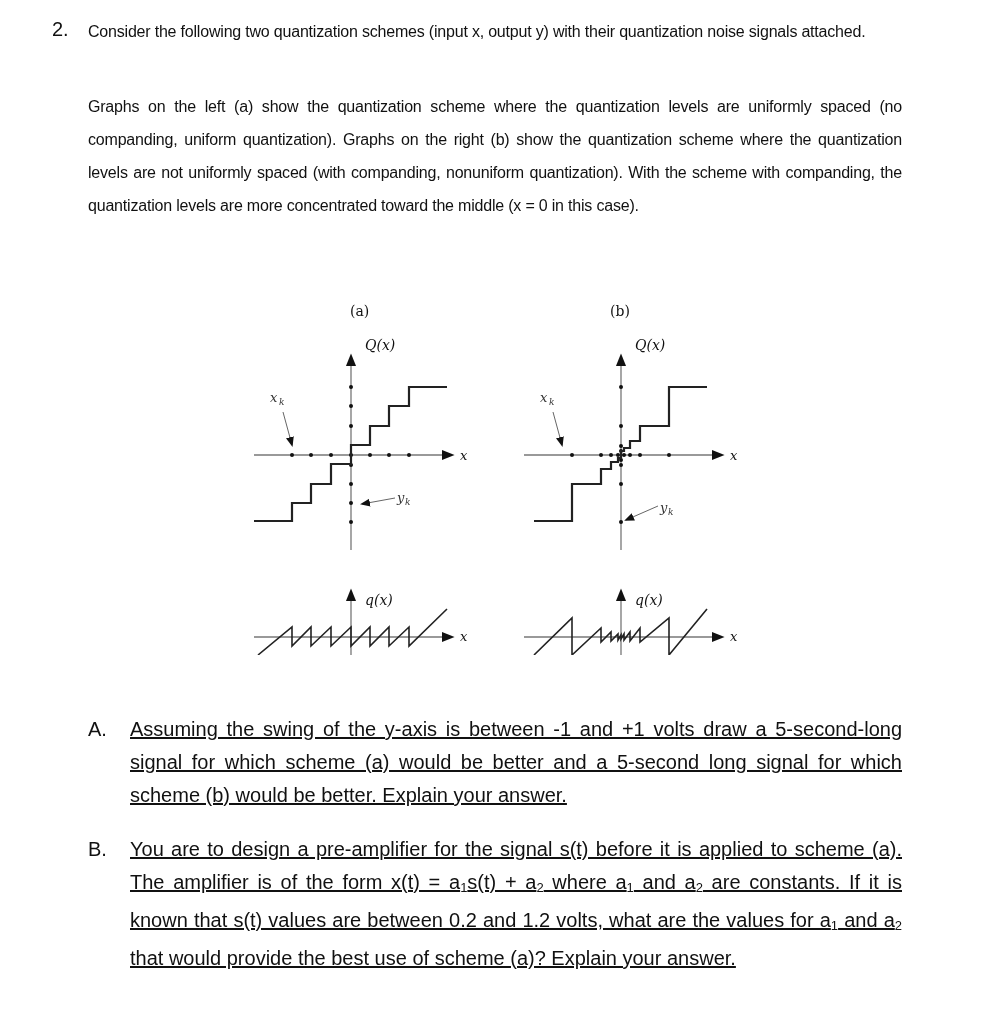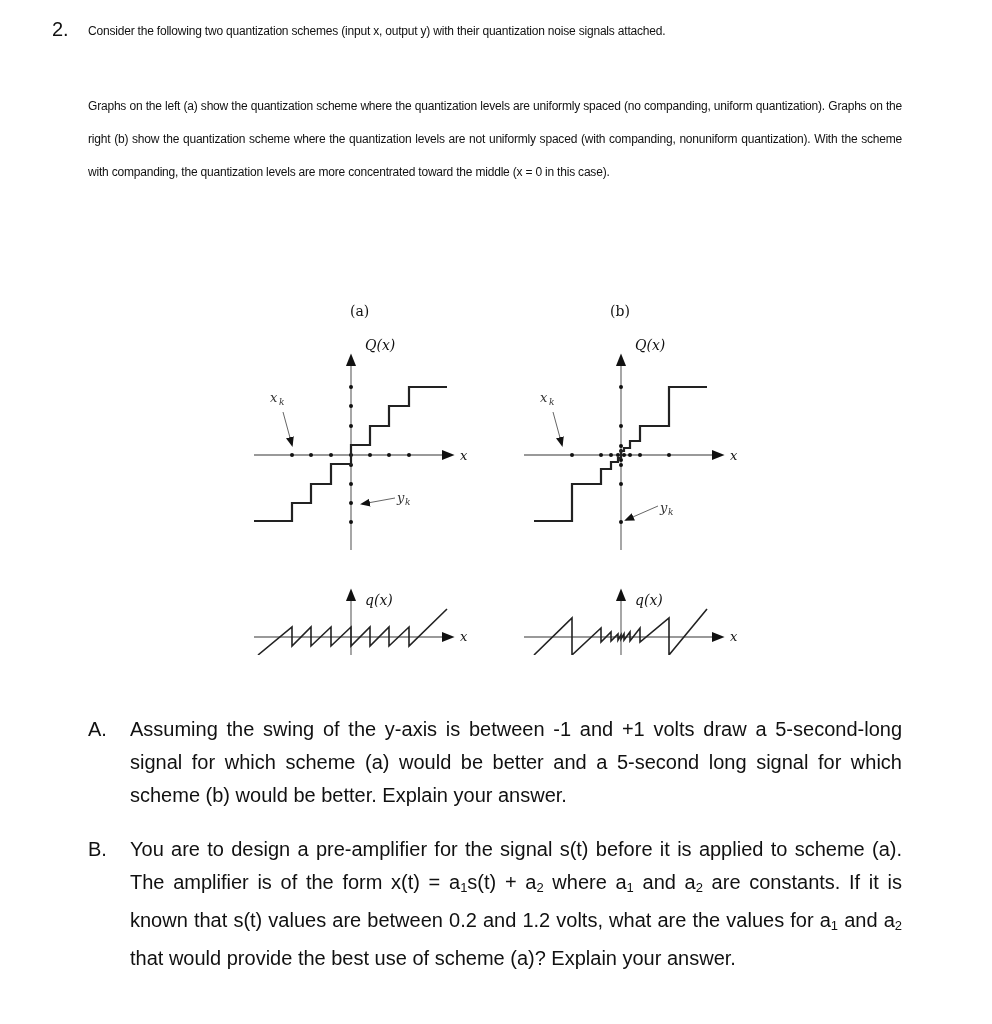--- a/index.html
+++ b/index.html
@@ -1,25 +1,25 @@
 <!DOCTYPE html>
 <html><head>
 <meta charset="utf-8">
 <style>
   html, body { margin: 0; padding: 0; background: #ffffff; }
   body { width: 992px; height: 1024px; position: relative; overflow: hidden;
          font-family: "Liberation Sans", "DejaVu Sans", sans-serif; color: #111; }
   .q-num { position: absolute; left: 52px; top: 18px; font-size: 20px; }
-  .para { position: absolute; left: 88px; width: 814px; font-size: 12px; line-height: 33px;
+  .para { position: absolute; left: 88px; width: 814px; font-size: 16px; line-height: 33px;
           text-align: justify; letter-spacing: -0.2px; }
   .p1 { top: 15px; }
   .p2 { top: 90px; }
   .item { position: absolute; left: 88px; width: 814px; font-size: 20px; line-height: 33px; }
   .item .lbl { position: absolute; left: 0; top: 0; }
-  .item .txt { margin-left: 42px; text-align: justify; }
+  .item .txt { margin-left: 42px; text-align: justify; text-decoration: underline; }
   .itemA { top: 713px; }
   .itemB { top: 833px; }
   .fig { position: absolute; }
   sub { font-size: 13px; vertical-align: -3px; }
 </style>
 </head>
 <body>
 
 <div class="q-num">2.</div>
 <div class="para p1">Consider the following two quantization schemes (input x, output y) with their quantization noise signals attached.</div>

